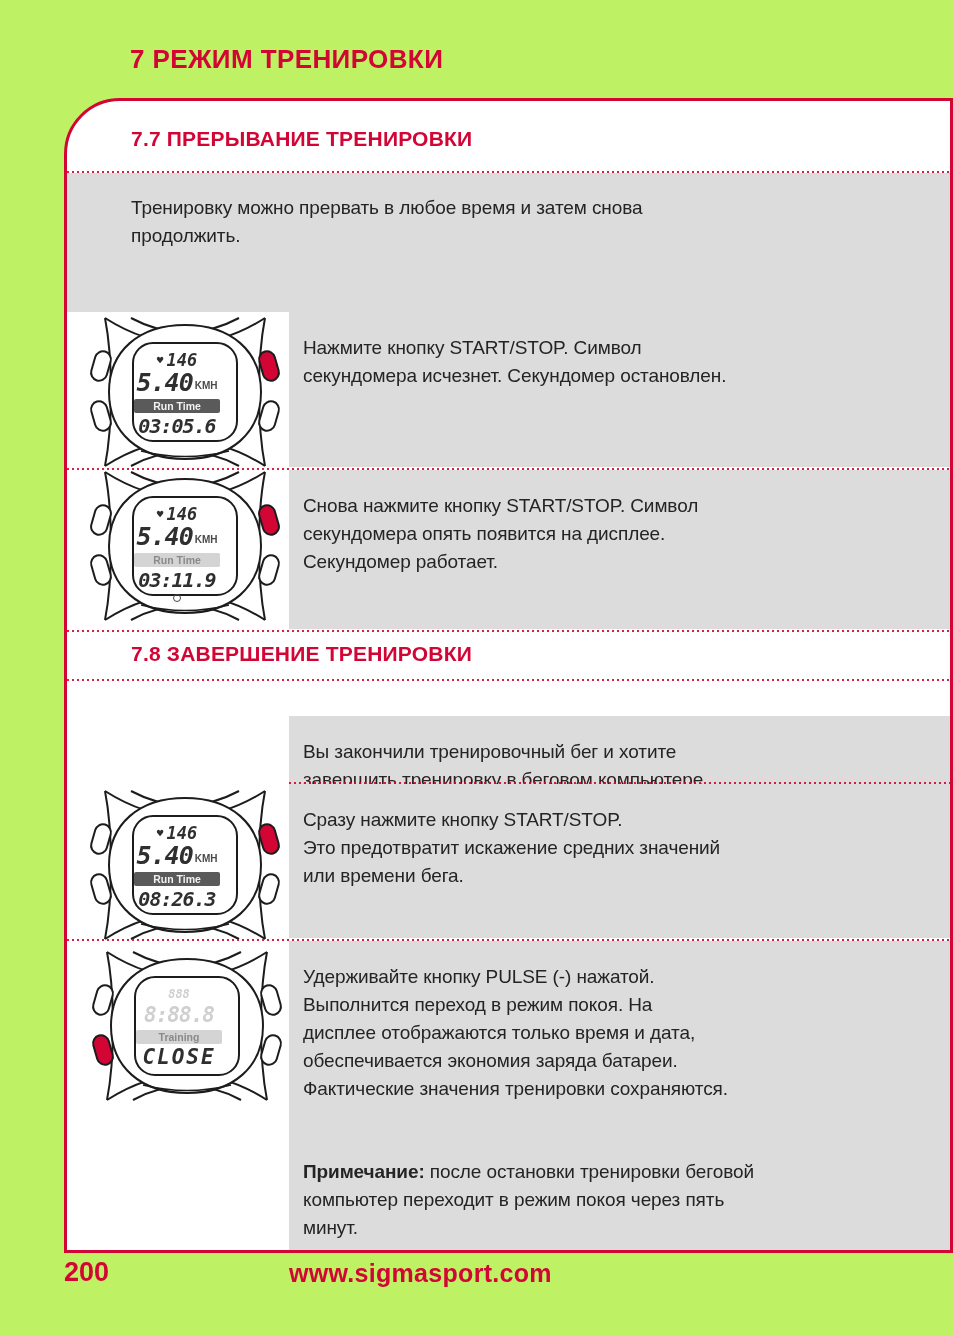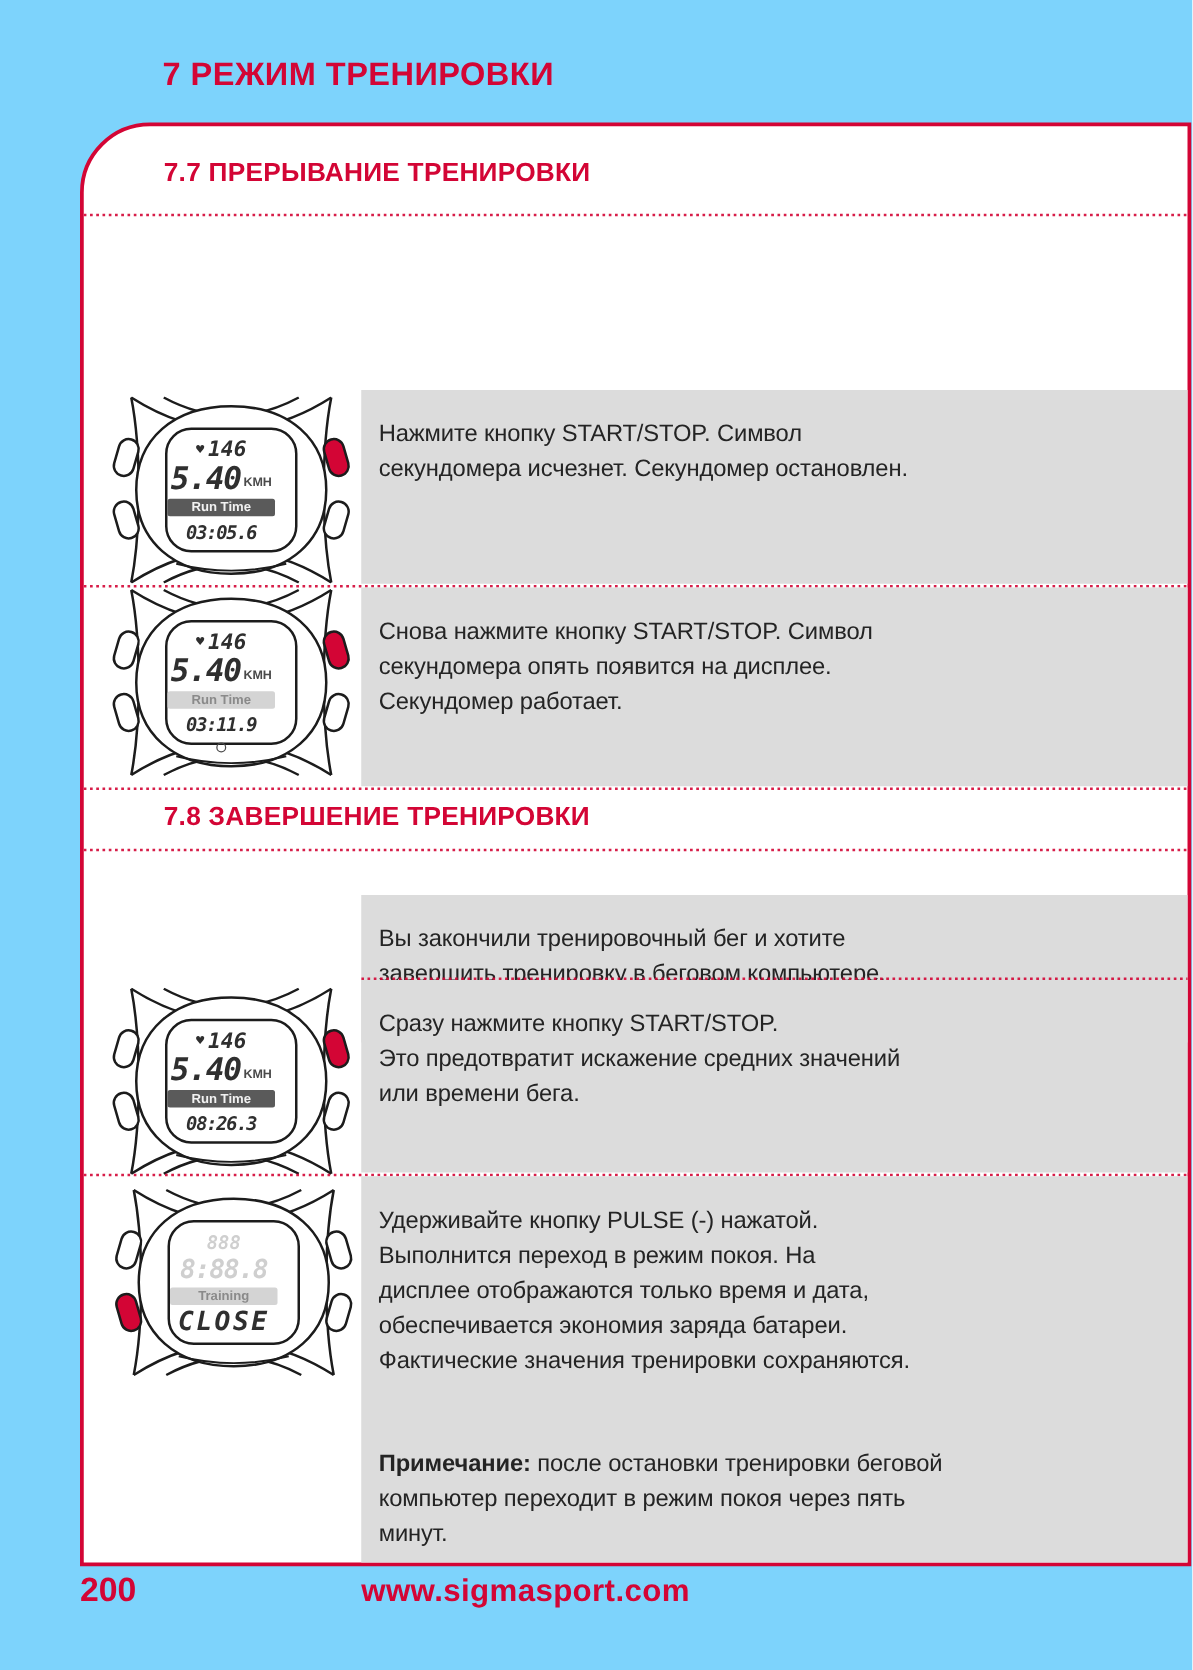--- a/index.html
+++ b/index.html
@@ -4,21 +4,21 @@
 <style>
   :root{
     --accent:#d30535;
     --panel:#dcdcdc;
     --ink:#1d1d1b;
     --lcd:#2f2f2f;
   }
   *{box-sizing:border-box;margin:0;padding:0;}
   html,body{background:#ffffff;}
   .page{
-    position:relative;width:954px;height:1336px;background:#7dd3fc;
+    position:relative;width:954px;height:1336px;background:#bef264;
     font-family:"Liberation Sans",sans-serif;color:var(--ink);overflow:hidden;text-decoration:underline;
   }
   .chapter-title{
     position:absolute;left:130px;top:44px;
     font-size:26px;font-weight:700;color:var(--accent);letter-spacing:.4px;
   }
   .frame{
     position:absolute;left:64px;top:98px;width:889px;height:1155px;
     border:3px solid var(--accent);border-top-left-radius:56px;background:#fff;
   }
@@ -75,40 +75,44 @@
   .lcd-pulse{height:20px;line-height:20px;font-size:17px;}
   .heart{font-size:11px;color:var(--lcd);margin-right:3px;font-style:normal;vertical-align:2px;}
   .lcd-speed{height:26px;line-height:26px;font-size:25px;letter-spacing:-1px;}
   .lcd-unit{font-size:10px;font-weight:700;letter-spacing:0;margin-left:2px;color:#4a4a4a;vertical-align:2px;font-style:normal;font-family:"Liberation Sans",sans-serif;}
   .lcd-bar{
     width:86px;height:14px;margin:3px auto 2px;border-radius:2px;
     font-family:"Liberation Sans",sans-serif;font-size:10.5px;line-height:14px;font-weight:700;
   }
   .lcd-bar.dark{background:#5a5a5a;color:#f1f1f1;}
   .lcd-bar.light{background:#d4d4d4;color:#8a8a8a;}
-  .lcd-value{height:22px;line-height:22px;font-size:15px;letter-spacing:-1px;}
+  .lcd-value{height:22px;line-height:22px;font-size:20px;letter-spacing:-1px;}
   .lcd-stopwatch{width:8px;height:8px;border:1.5px solid #4a4a4a;border-radius:50%;margin:3px auto 0;}
   .lcd-ghost{font-family:"DejaVu Sans Mono",monospace;font-weight:700;font-style:oblique;color:#cfcfcf;}
-  .ghost-1{height:19px;line-height:19px;font-size:15px;margin-top:1px;}
+  .ghost-1{height:19px;line-height:19px;font-size:12px;margin-top:1px;}
   .ghost-2{height:23px;line-height:23px;font-size:21px;letter-spacing:-1px;}
   .lcd-close{height:23px;line-height:23px;font-size:21px;letter-spacing:2px;margin-top:1px;}
   .w1{left:8px;top:5px;} .w2{left:8px;top:1px;} .w3{left:8px;top:6px;} .w4{left:10px;top:10px;}
 </style>
 </head>
 <body>
 
 <div class="page">
 
   <div class="chapter-title">7 РЕЖИМ ТРЕНИРОВКИ</div>
 
   <div class="frame">
 
     <div class="sec-heading h-77">7.7 ПРЕРЫВАНИЕ ТРЕНИРОВКИ</div>
     <div class="dotted dot-a"></div>
 
+    <div class="band band-intro77">
+      <p class="body-text">Тренировку можно прервать в любое время и затем снова
+продолжить.</p>
+    </div>
 
     <div class="row row-1">
       <div class="graycol">
         <p class="body-text">Нажмите кнопку START/STOP. Символ
 секундомера исчезнет. Секундомер остановлен.</p>
       </div>
       <div class="watch w1">
         <svg width="220" height="150" viewBox="0 0 220 150">
           <g fill="none" stroke="#1c1c1c" stroke-width="2">
             <path d="M30,1 Q110,52 190,1"></path>

